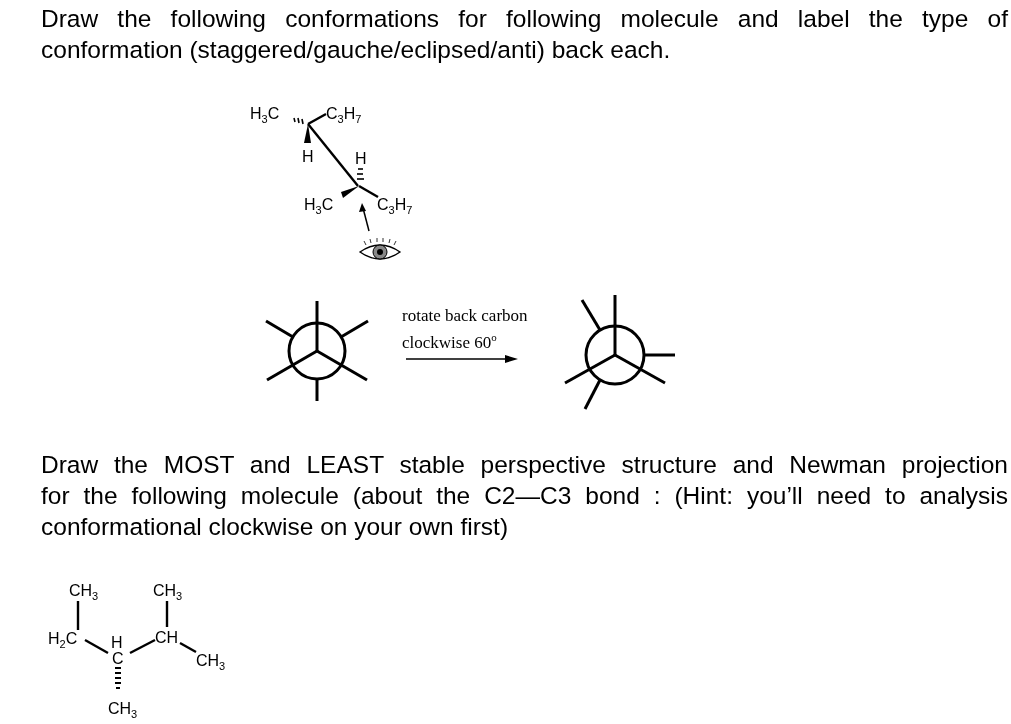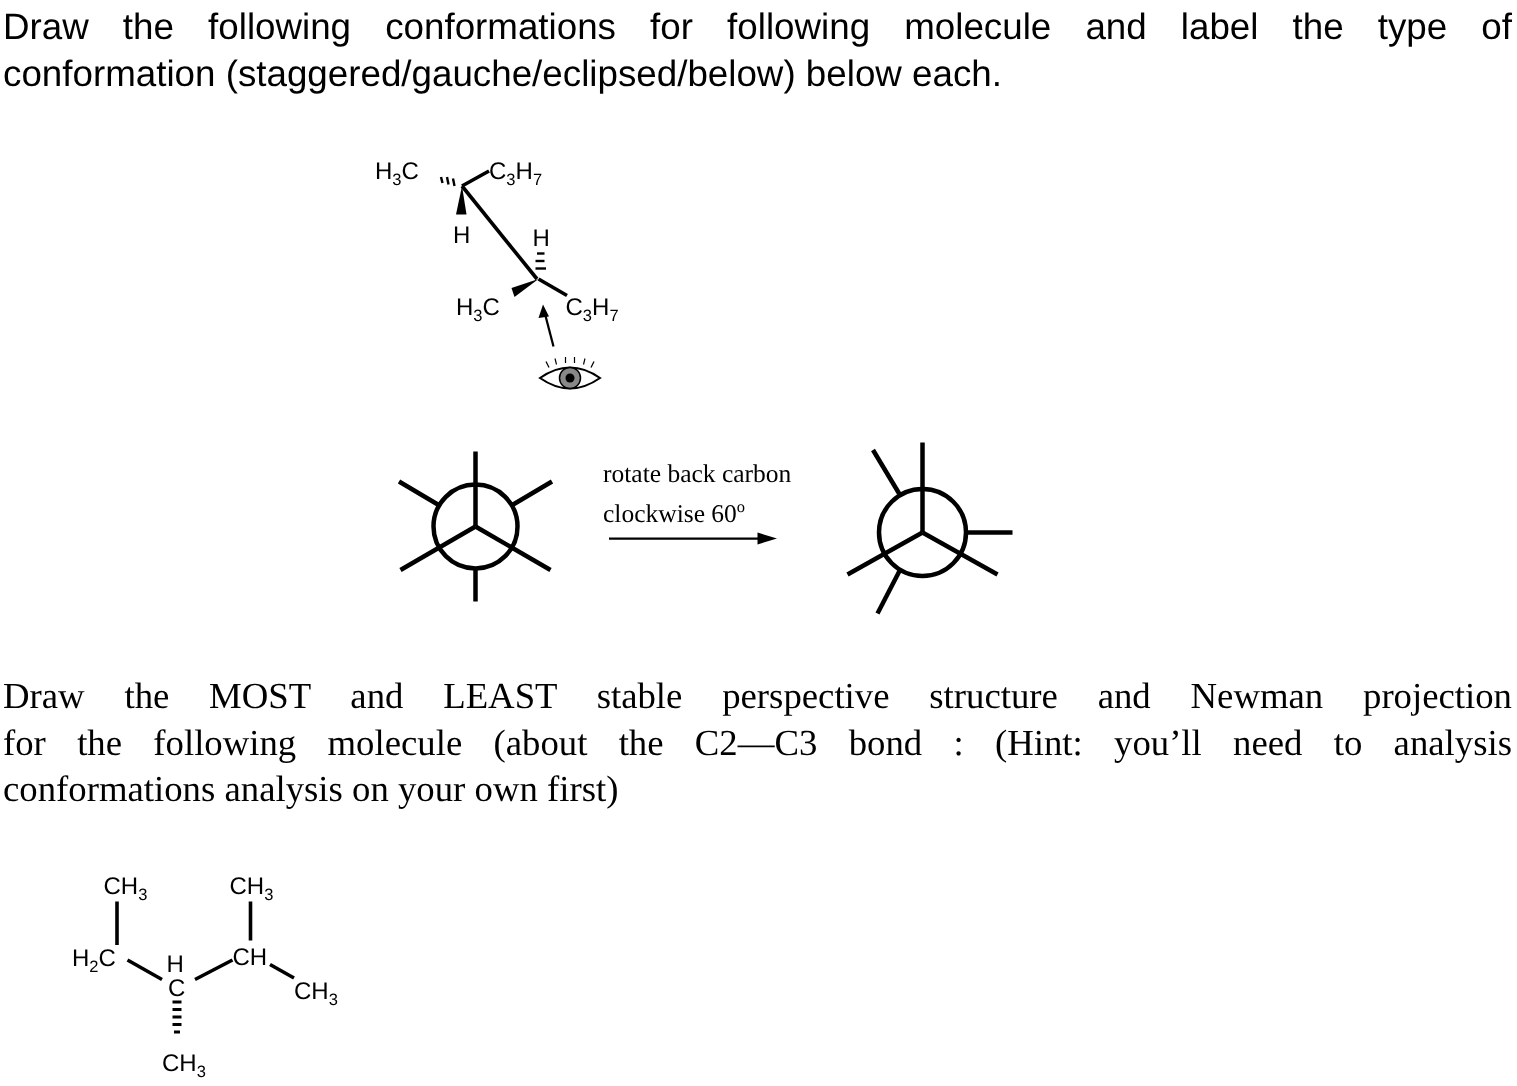--- a/index.html
+++ b/index.html
@@ -1,32 +1,32 @@
 <!DOCTYPE html>
 <html><head>
 <meta charset="utf-8">
 <style>
   html, body { margin:0; padding:0; background:#ffffff; }
   body { width:1011px; height:724px; position:relative; overflow:hidden; font-family:"Liberation Sans", sans-serif; color:#000; }
   .para { position:absolute; left:2px; font-size:24.5px; line-height:31px; letter-spacing:0; }
   .p1 { top:3px; width:1006px; }
   .p1 .l1 { display:block; text-align:justify; text-align-last:justify; }
-  .p2 { top:449px; width:1006px;font-family:Liberation Serif, serif; }
+  .p2 { top:449px; width:1006px; }
   .p2 .l1, .p2 .l2 { display:block; text-align:justify; text-align-last:justify; }
-  .line { display:block; white-space:nowrap; }
+  .line { display:block; white-space:nowrap;margin-left:39px; }
   svg { position:absolute; left:0; top:0; }
   .chem { font-family:"Liberation Sans", sans-serif; font-size:16px; }
   .serif { font-family:"Liberation Serif", serif; font-size:17px; }
 </style>
 </head>
 <body>
 
 <div class="para p1">
   <span class="line l1">Draw the following conformations for following molecule and label the type of</span>
-  <span class="line">conformation (staggered/gauche/eclipsed/below) below each.</span>
+  <span class="line">conformation (staggered/gauche/eclipsed/anti) back each.</span>
 </div>
 
 <svg width="1011" height="724" viewBox="0 0 1011 724">
 
   <g stroke="#000" fill="#000">
 
     <line x1="308" y1="124" x2="358" y2="186" stroke-width="2.4"></line>
 
     <line x1="308" y1="124" x2="326" y2="114" stroke-width="2.4"></line>
 
@@ -121,14 +121,14 @@
   <text class="chem" x="111" y="648">H</text>
   <text class="chem" x="112" y="664" font-size="14">C</text>
   <text class="chem" x="155" y="643">CH</text>
   <text class="chem" x="196" y="666">CH<tspan font-size="11" dy="4">3</tspan></text>
   <text class="chem" x="108" y="714">CH<tspan font-size="11" dy="4">3</tspan></text>
 </svg>
 
 <div class="para p2">
   <span class="line l1">Draw the MOST and LEAST stable perspective structure and Newman projection</span>
   <span class="line l2">for the following molecule (about the C2—C3 bond : (Hint: you’ll need to analysis</span>
-  <span class="line">conformations analysis on your own first)</span>
+  <span class="line">conformational clockwise on your own first)</span>
 </div>
 
 </body></html>

